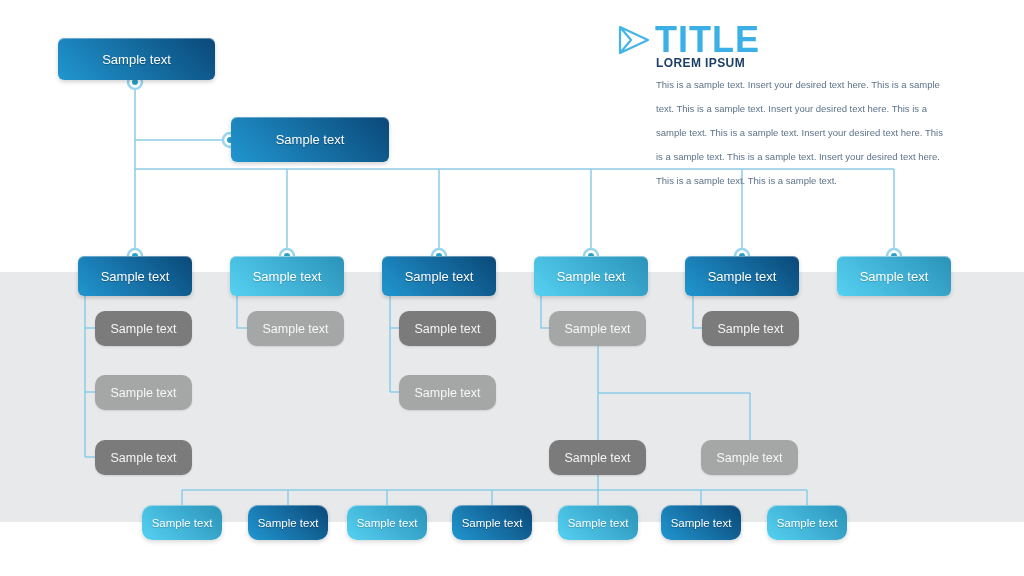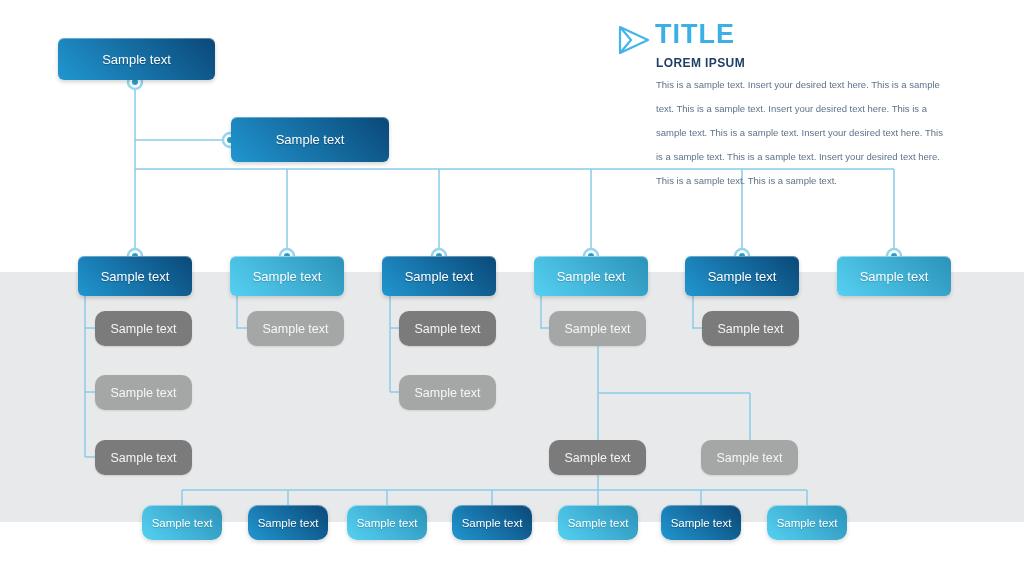--- a/index.html
+++ b/index.html
@@ -27,21 +27,21 @@
   .gray-dark{background:#7b7b7b;border-radius:10px;color:#f4f4f4;box-shadow:0 1px 2px rgba(0,0,0,0.12);}
   .gray-light{background:#a5a6a6;border-radius:10px;color:#f7f7f7;box-shadow:0 1px 2px rgba(0,0,0,0.10);}
 
   .lvl1{width:157px;height:42px;font-size:13px;}
   .lvl2{width:114px;height:40px;font-size:13px;}
   .child{width:97px;height:35px;font-size:12.5px;}
   .leaf{width:80px;height:35px;font-size:11.5px;border-radius:10px;}
 
   #header{position:absolute;left:617px;top:19px;width:330px;}
   #title{
-    position:absolute;left:38px;top:0;font-size:27px;font-weight:bold;
+    position:absolute;left:38px;top:0;font-size:36px;font-weight:bold;
     letter-spacing:1px;color:#3bb0e6;
   }
   #plane{position:absolute;left:0;top:5px;}
   #subtitle{position:absolute;left:39px;top:37px;font-size:12px;font-weight:bold;letter-spacing:0.4px;color:#1d3f66;}
   #body-text{position:absolute;left:39px;top:54px;width:287px;font-size:9.5px;line-height:24px;color:#5d7389;}
 </style>
 </head>
 <body>
 
 <div id="canvas">

